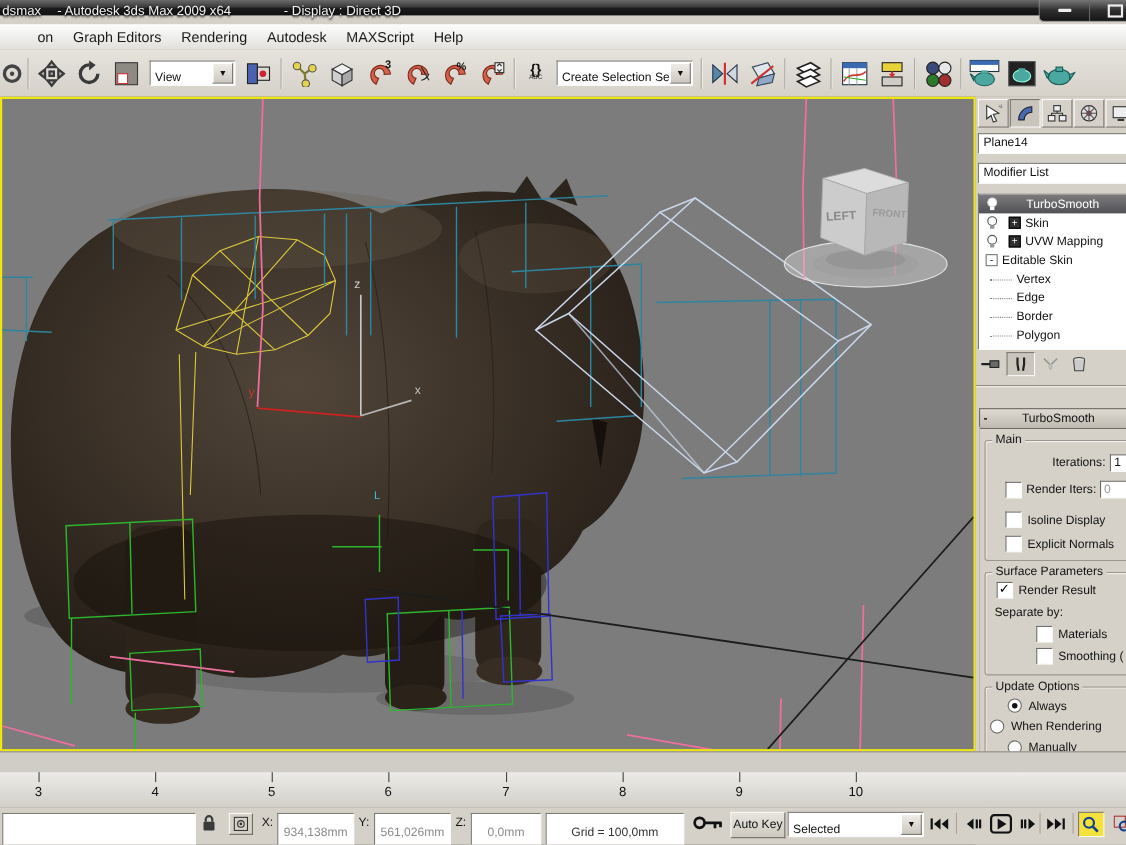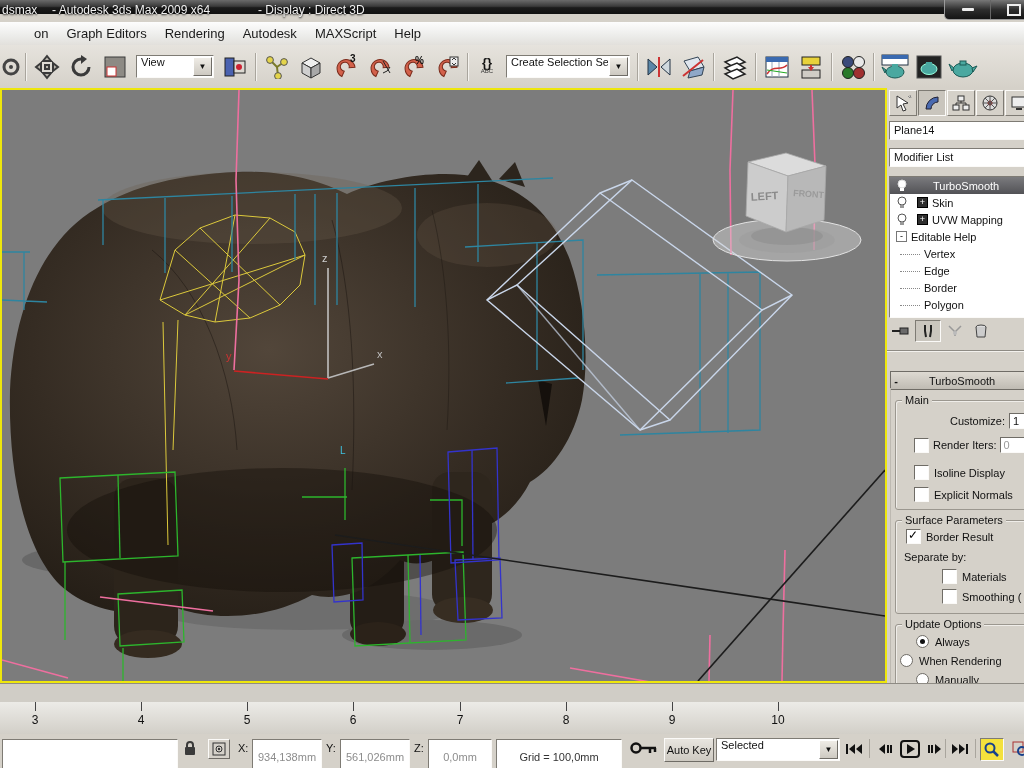--- a/index.html
+++ b/index.html
@@ -24,21 +24,21 @@
     border-bottom:1px solid #b8b5ae;display:flex;align-items:center;padding-left:32px;}
   .menubar .mi{padding:0 9px;color:#1a1a1a;font-size:13px;white-space:nowrap;}
   .menubar .mi:first-child{padding-left:2px;}
   
   .toolbar{position:absolute;left:0;top:45px;width:1024px;height:43px;
     background:linear-gradient(#e6e3dd,#d5d1c9);border-bottom:1px solid #96938c;
     display:flex;align-items:center;}
   .tbtn{width:34px;height:34px;display:flex;align-items:center;justify-content:center;flex:0 0 auto;}
   .tsep{width:1px;height:28px;background:#a9a59d;border-right:1px solid #f4f2ee;margin:0 3px;flex:0 0 auto;}
   .combo{height:21px;background:#fff;border:1px solid;border-color:#7e7b74 #fbfaf8 #fbfaf8 #7e7b74;
-    display:flex;align-items:flex-start;flex:0 0 auto;}
+    display:flex;align-items:flex-end;flex:0 0 auto;}
   .combo .cval{flex:1;padding:0 4px;white-space:nowrap;overflow:hidden;}
   .combo .carr{width:17px;height:17px;margin:1px;background:linear-gradient(#efece6,#cdc9c1);
     border:1px solid;border-color:#fff #6f6c66 #6f6c66 #fff;display:flex;align-items:center;justify-content:center;
     font-size:8px;color:#111;}
   
   .viewport{position:absolute;left:0;top:88px;width:887px;height:595px;
     border:2px solid #eee70c;background:#7c7c7c;box-sizing:border-box;}
   .viewport svg{display:block;}
   
   .cpanel{position:absolute;left:887px;top:88px;width:137px;height:680px;background:#d5d1c9;overflow:hidden;}
@@ -485,21 +485,21 @@
       <div class="srow">
         <svg class="bulb" viewBox="0 0 14 14">
             <circle cx="7" cy="5" r="4" fill="#fff" stroke="#555"></circle>
             <rect x="5" y="9" width="4" height="3" fill="#999"></rect>
           </svg>
         <span class="exp">+</span>
         <span class="lbl">UVW Mapping</span>
       </div>
       <div class="srow">
         <span class="exp light" style="margin-left:6px">-</span>
-        <span class="lbl">Editable Help</span>
+        <span class="lbl">Editable Skin</span>
       </div>
       <div class="srow">
         <span class="tree"></span>
         <span class="lbl">Vertex</span>
       </div>
       <div class="srow">
         <span class="tree"></span>
         <span class="lbl">Edge</span>
       </div>
       <div class="srow">
@@ -543,21 +543,21 @@
     <div class="rollhdr">
       <span class="minus">-</span>
       <span class="rtitle">TurboSmooth</span>
     </div>
 
     <div class="rollbody">
 
       <div class="group" style="left:4px;top:12px;width:150px;height:108px">
         <span class="gtitle">Main</span>
         <div class="row" style="left:0;top:12px;width:142px;justify-content:flex-end">
-          <span>Customize:</span>
+          <span>Iterations:</span>
           <div class="numfield" style="width:24px;margin-left:4px">1</div>
         </div>
         <div class="row" style="left:18px;top:36px;width:128px">
           <span class="cb"></span>
           <span style="margin-left:4px">Render Iters:</span>
           <div class="numfield" style="width:22px;margin-left:3px;color:#9a9a9a">0</div>
         </div>
         <div class="row" style="left:18px;top:64px">
           <span class="cb"></span>
           <span style="margin-left:5px">Isoline Display</span>
@@ -565,21 +565,21 @@
         <div class="row" style="left:18px;top:86px">
           <span class="cb"></span>
           <span style="margin-left:5px">Explicit Normals</span>
         </div>
       </div>
 
       <div class="group" style="left:4px;top:132px;width:150px;height:92px">
         <span class="gtitle">Surface Parameters</span>
         <div class="row" style="left:10px;top:8px">
           <span class="cb on"></span>
-          <span style="margin-left:5px">Border Result</span>
+          <span style="margin-left:5px">Render Result</span>
         </div>
         <div class="row" style="left:8px;top:30px">
           <span>Separate by:</span>
         </div>
         <div class="row" style="left:46px;top:48px">
           <span class="cb"></span>
           <span style="margin-left:5px">Materials</span>
         </div>
         <div class="row" style="left:46px;top:68px">
           <span class="cb"></span>

